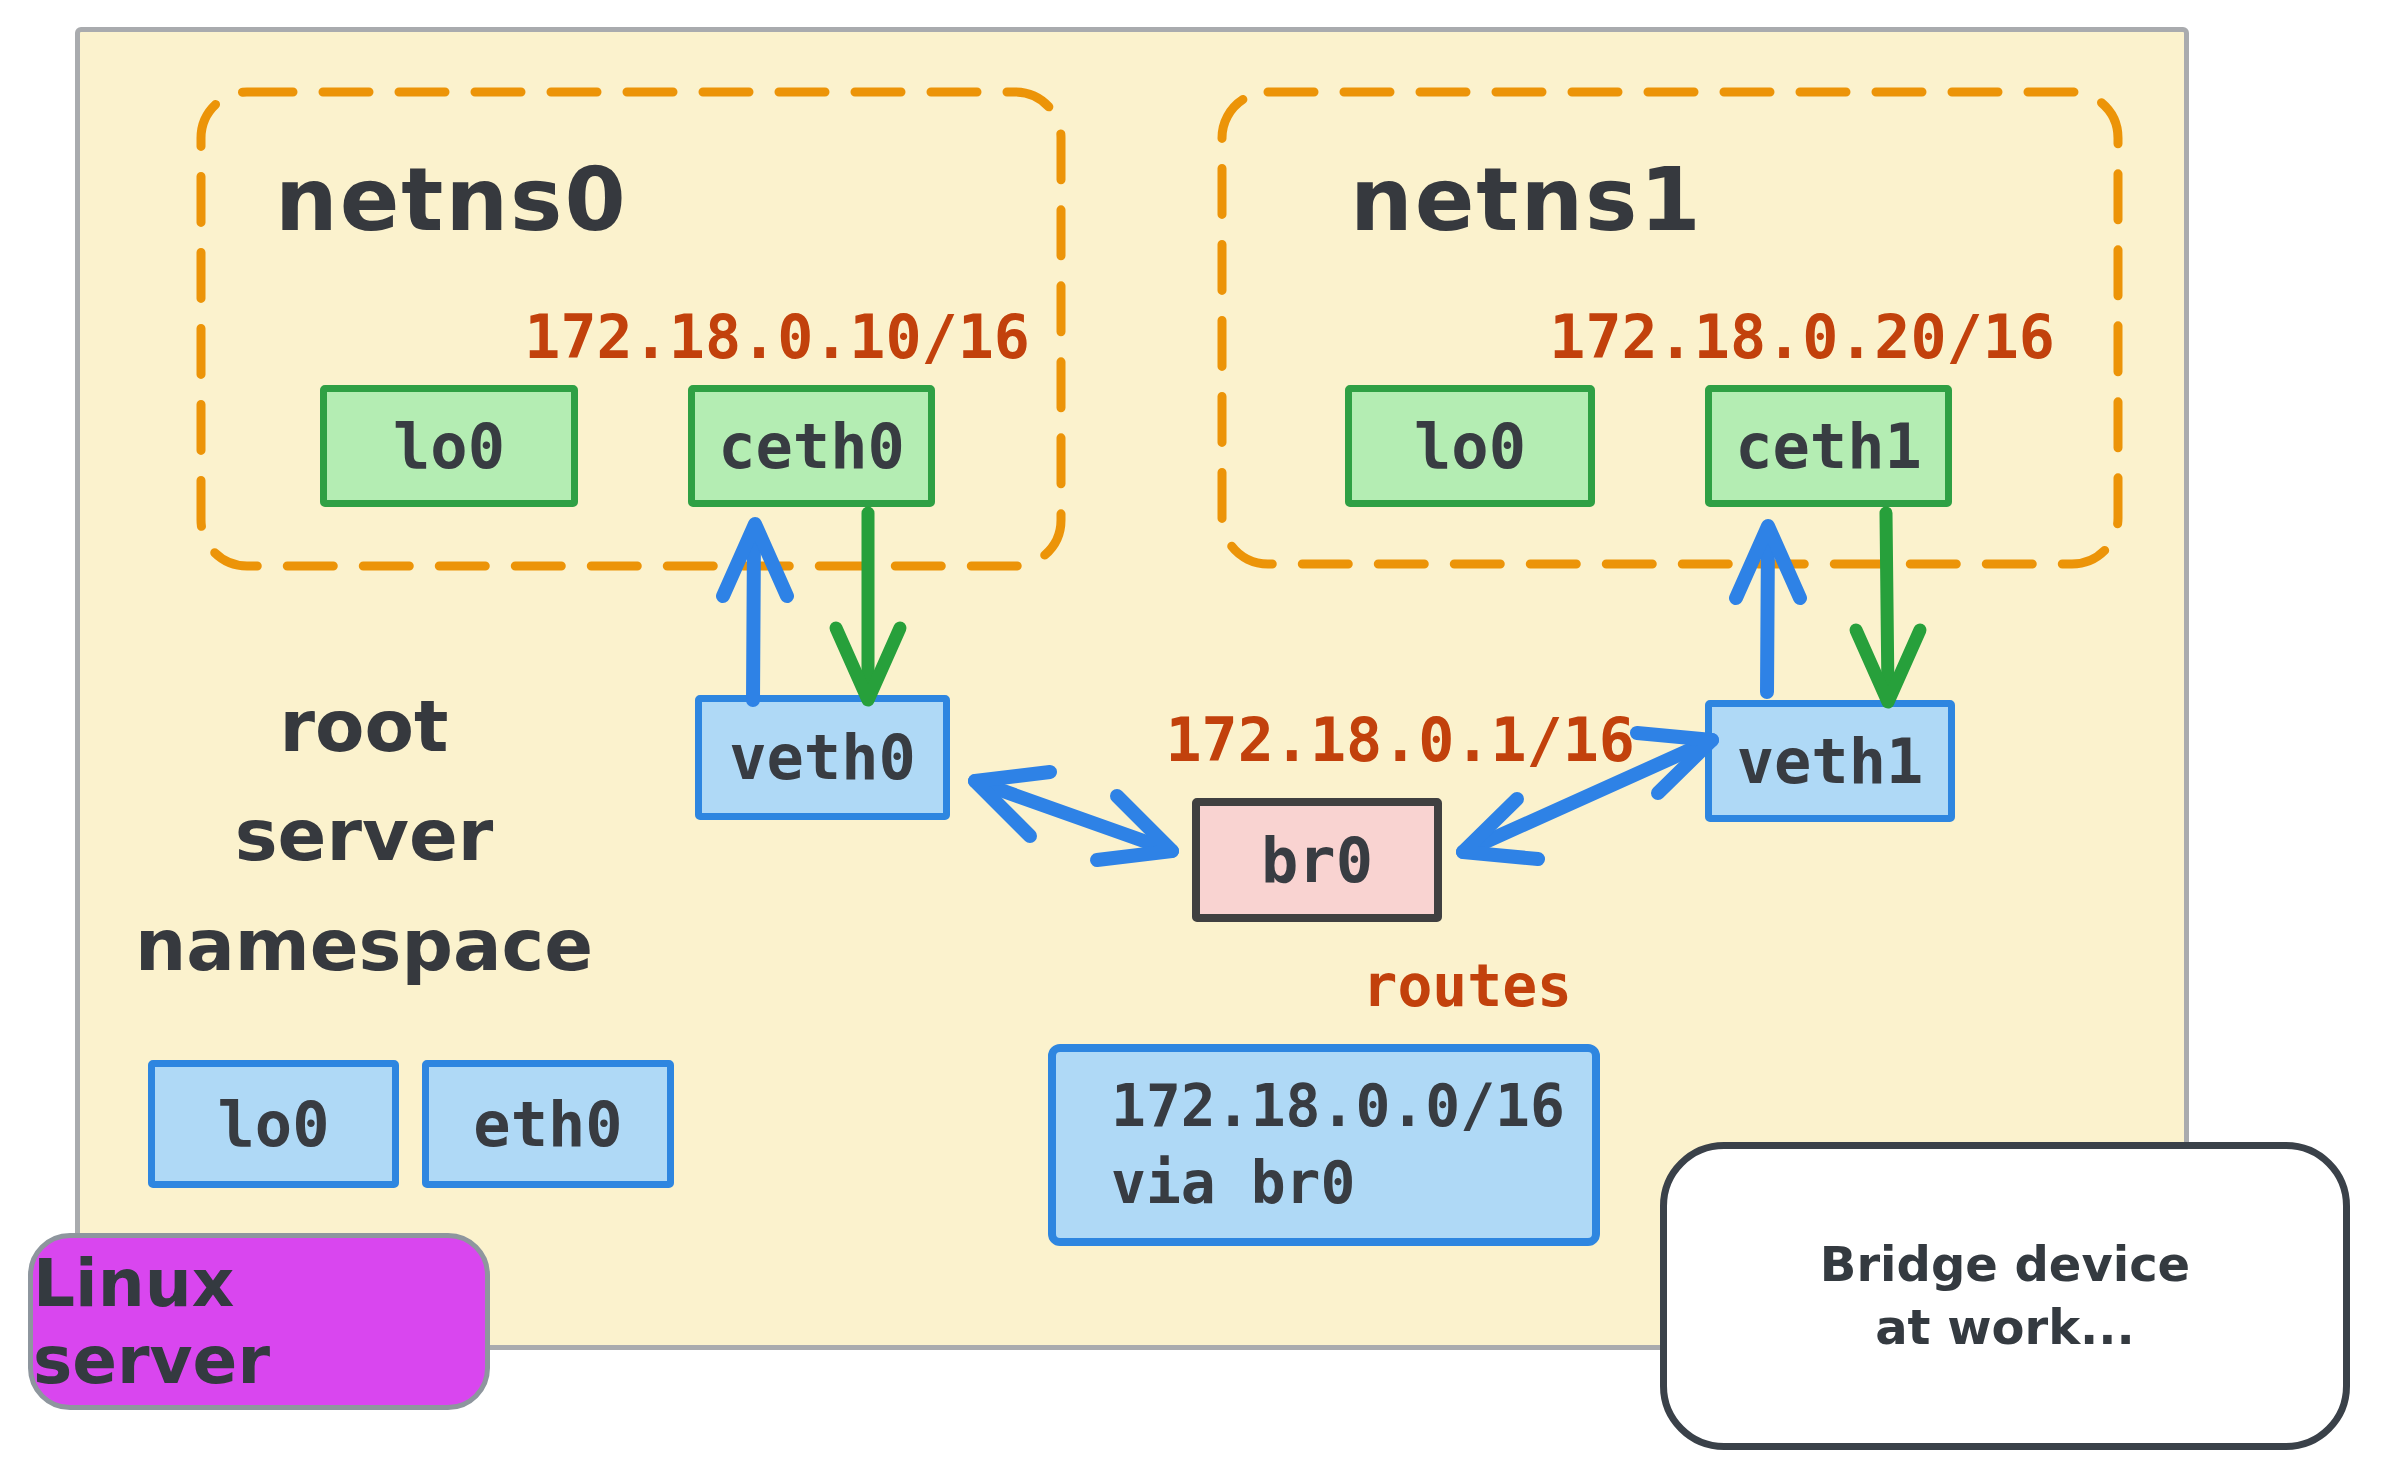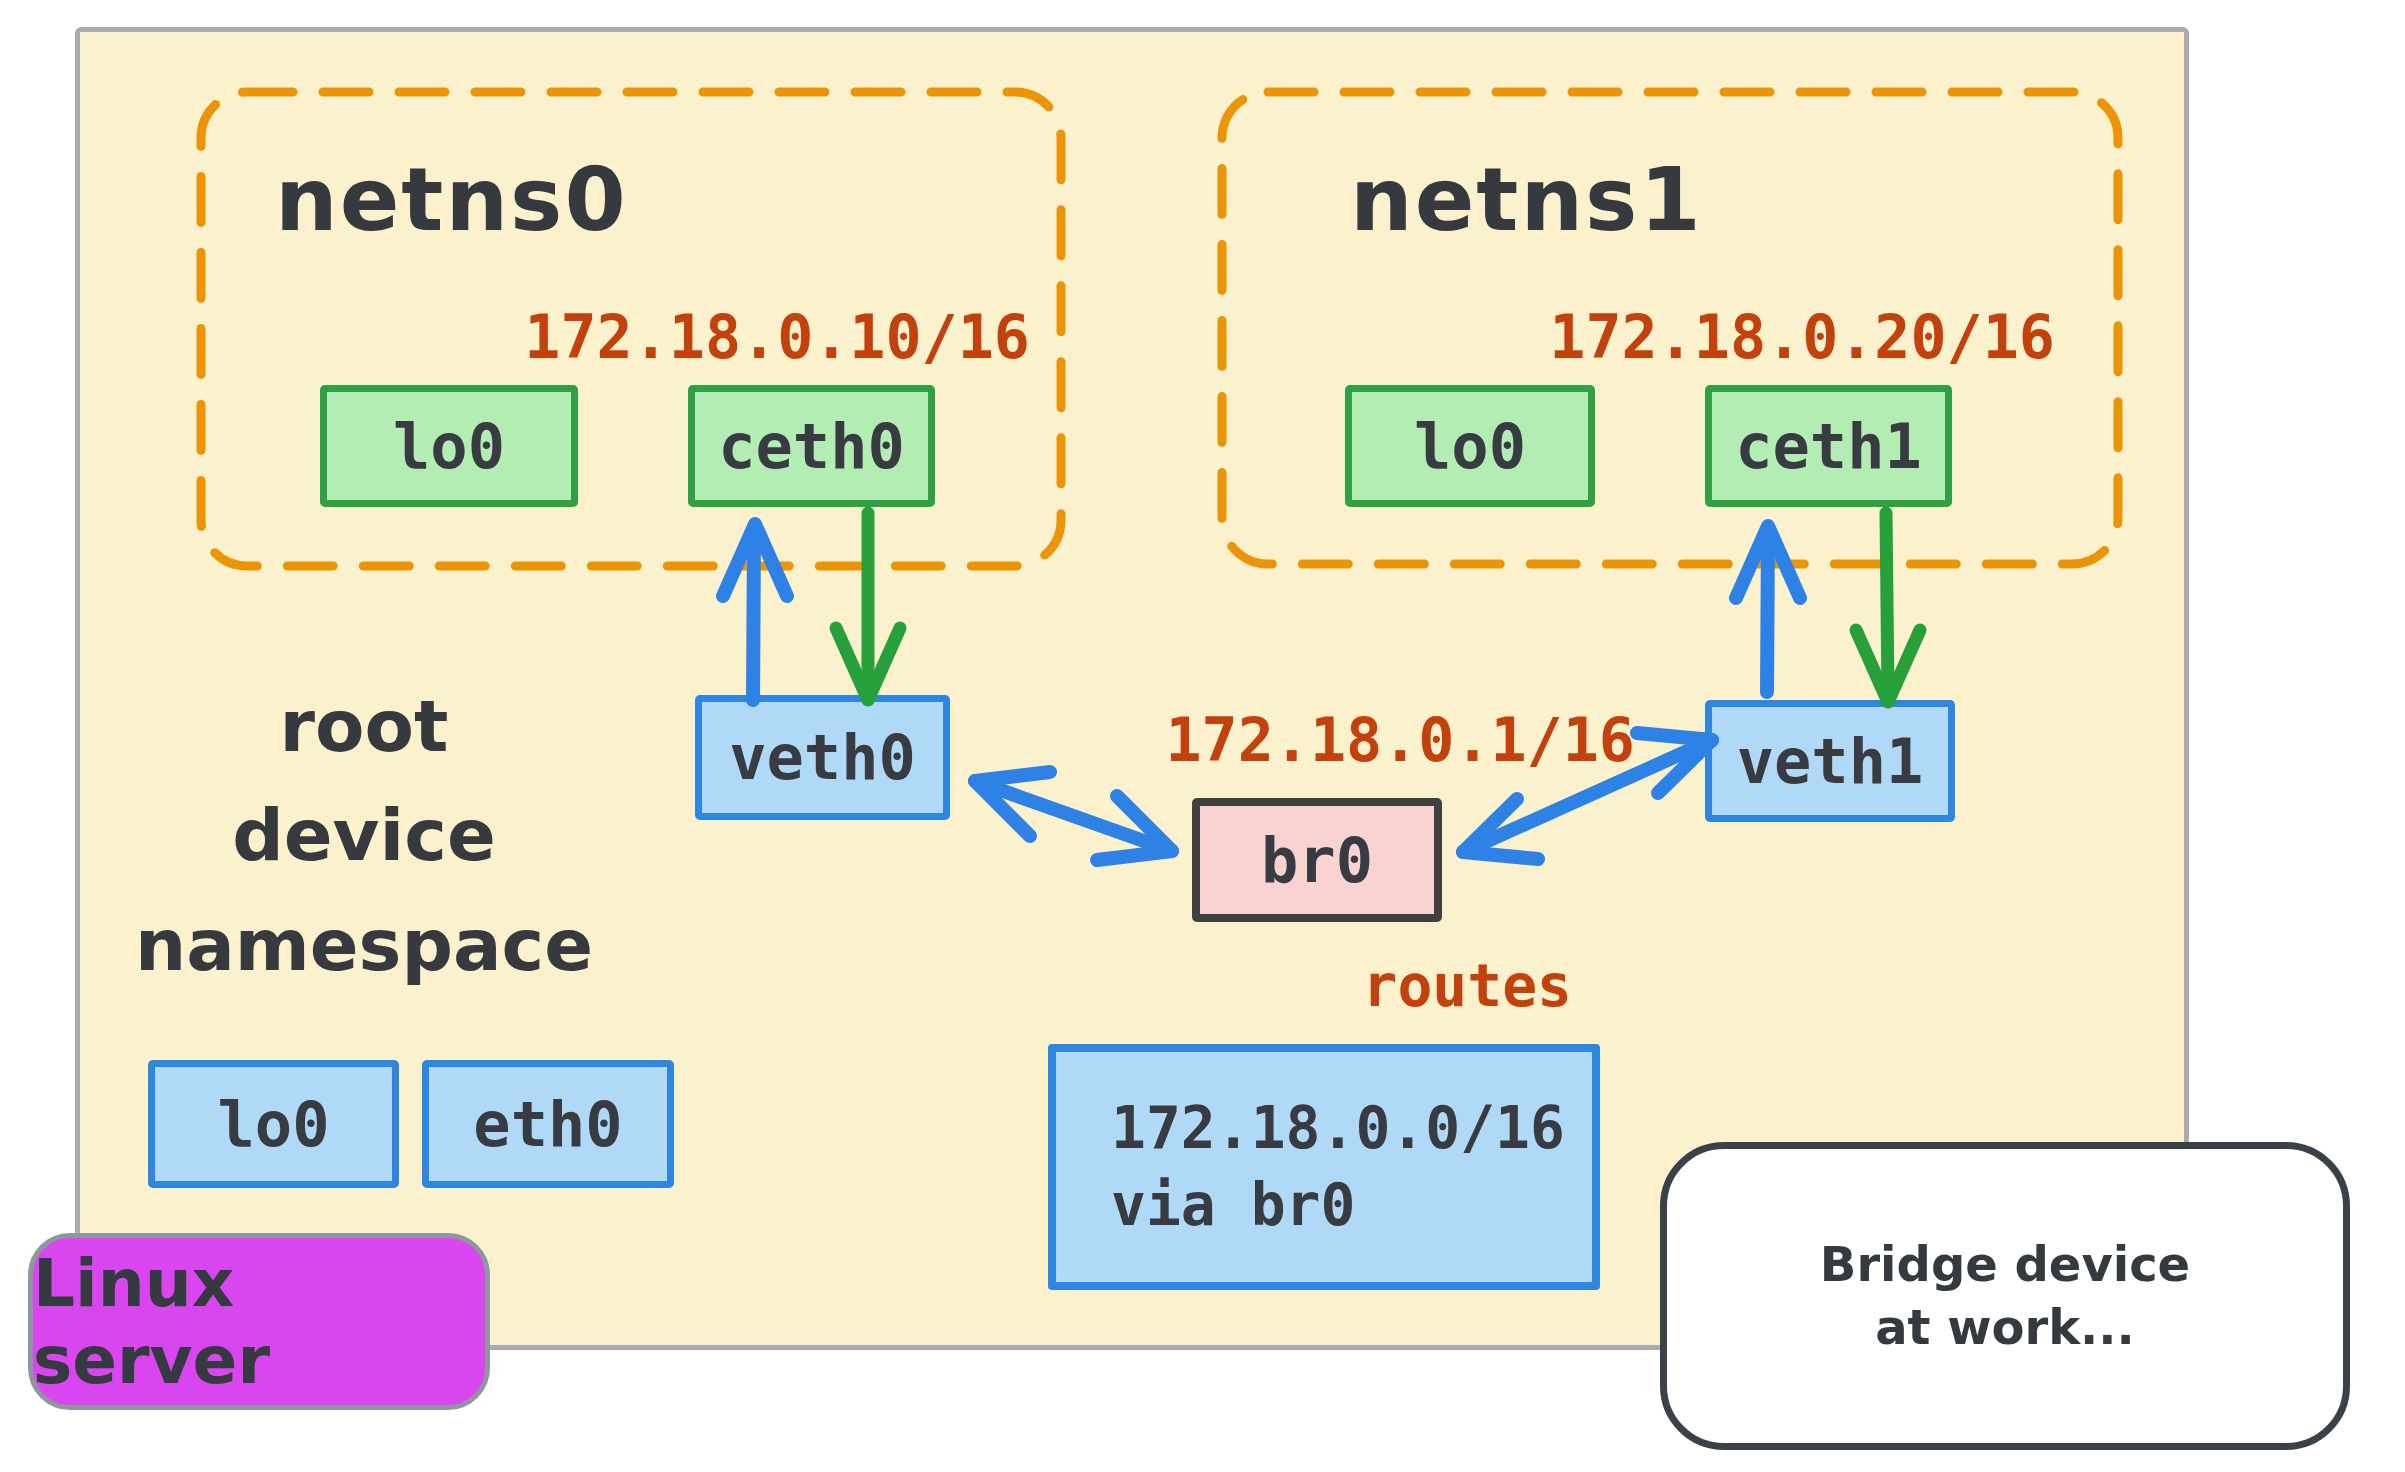--- a/index.html
+++ b/index.html
@@ -47,23 +47,23 @@
   }
   .ns-title { font-size: 88px; letter-spacing: 2px; }
 
   .root-ns-label {
     position: absolute; left: 114px; top: 672px; width: 500px; z-index: 3;
     text-align: center; font-size: 72px; line-height: 1.52; font-weight: 600;
     color: #36393E; font-family: "DejaVu Sans", sans-serif;
   }
 
   .routes-box {
-    position: absolute; left: 1048px; top: 1044px; width: 552px; height: 246px;
+    position: absolute; left: 1048px; top: 1044px; width: 552px; height: 202px;
     box-sizing: border-box; background: #AFD9F6; border: 8px solid #2E86E0;
-    border-radius: 4px; z-index: 3;
+    border-radius: 12px; z-index: 3;
     display: flex; flex-direction: column; justify-content: center;
     padding-left: 55px;
     font-family: "DejaVu Sans Mono", monospace; font-weight: bold;
     font-size: 58px; line-height: 1.32; color: #383C42;
   }
 
   .linux-server {
     position: absolute; left: 28px; top: 1233px; width: 462px; height: 177px;
     box-sizing: border-box; background: #d946ef; border: 5px solid #8E969E;
     border-radius: 42px; z-index: 6;
@@ -142,21 +142,21 @@
   <div class="iface red-box" style="left:1192px; top:798px; width:250px; height:124px;">br0</div>
 
   <div class="mono-label" style="left:1072px; top:952px; width:500px; font-size:58px;">routes</div>
   <div class="routes-box">
     <div>172.18.0.0/16</div>
     <div>via br0</div>
   </div>
 
   <div class="root-ns-label">
     <div>root</div>
-    <div>device</div>
+    <div>server</div>
     <div>namespace</div>
   </div>
 
   <div class="iface blue-box" style="left:148px; top:1060px; width:251px; height:128px;">lo0</div>
   <div class="iface blue-box" style="left:422px; top:1060px; width:252px; height:128px;">eth0</div>
 
   <div class="linux-server">
     <span>Linux server</span>
   </div>
 

